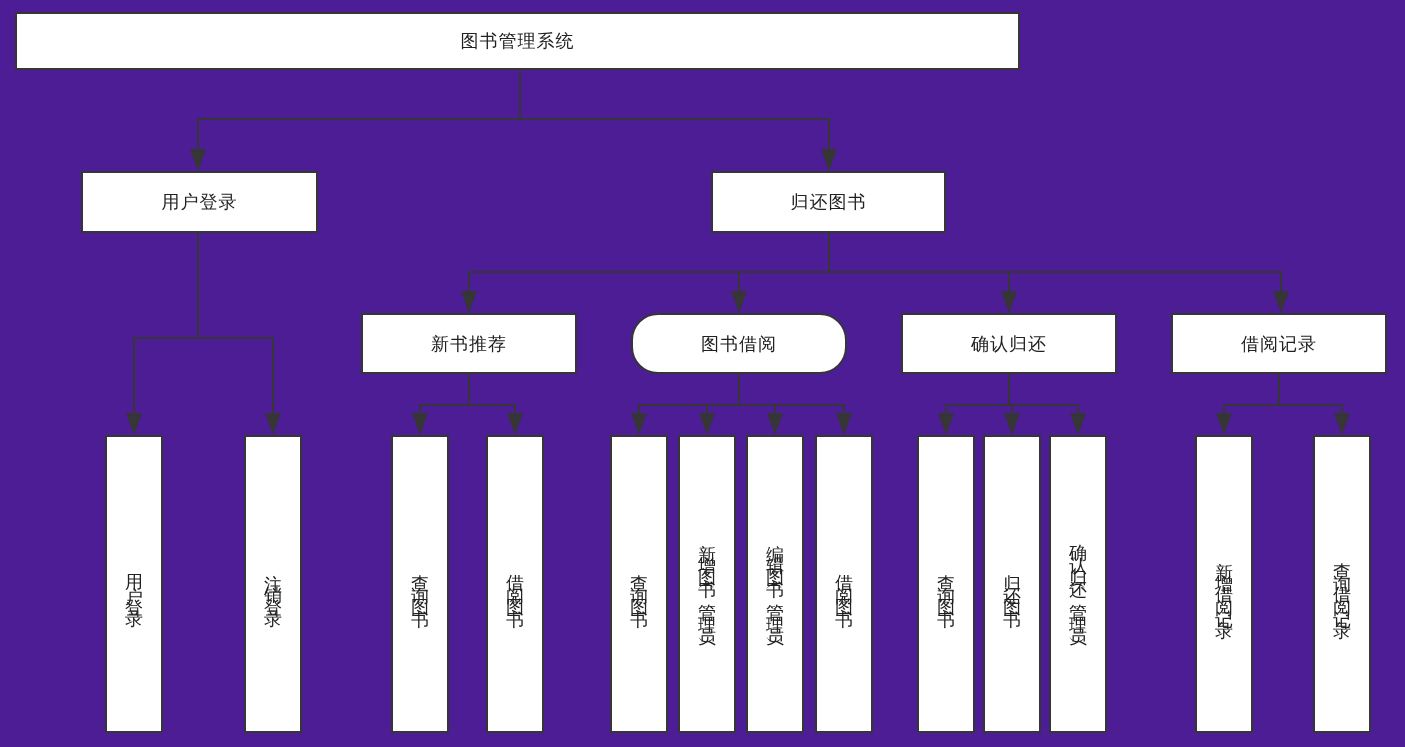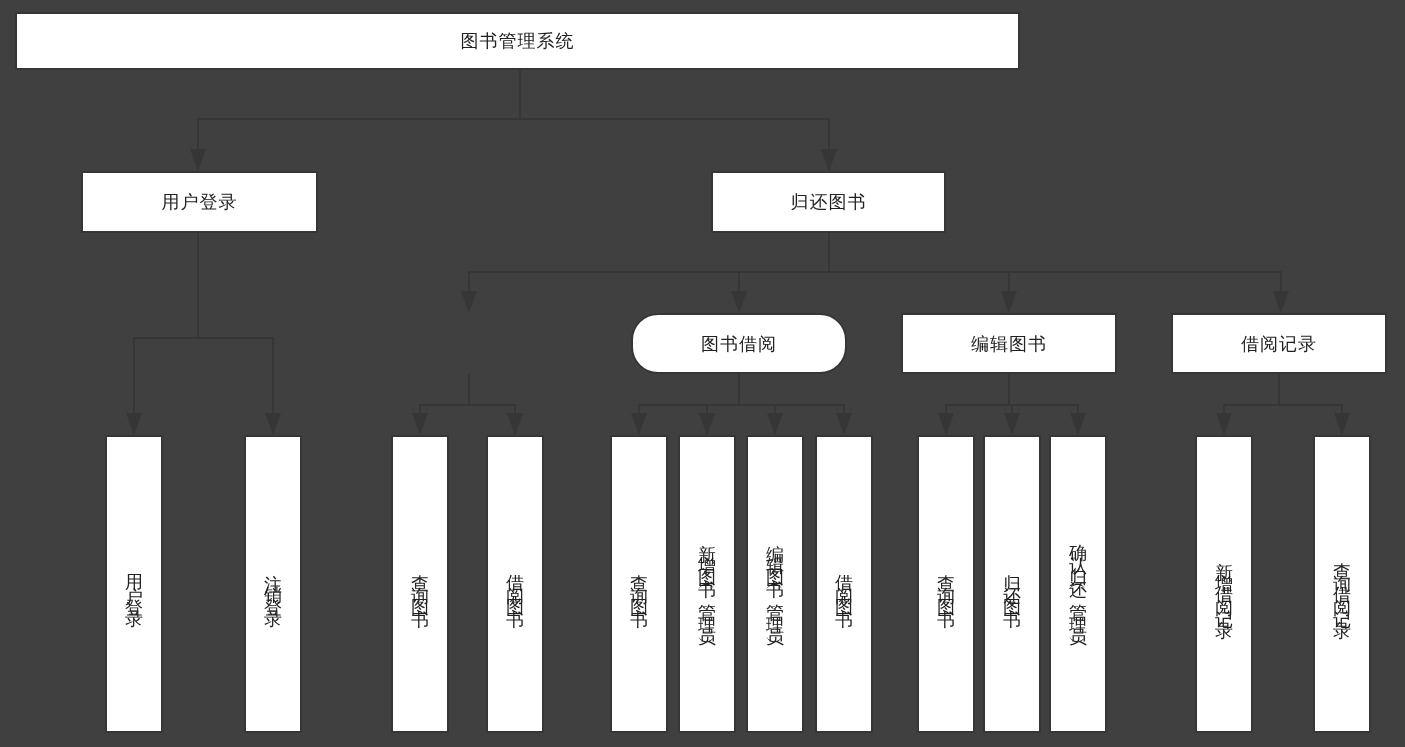--- a/index.html
+++ b/index.html
@@ -1,19 +1,19 @@
 <!DOCTYPE html>
 <html><head>
 <meta charset="utf-8">
 <style>
   html,body{margin:0;padding:0;background:#ffffff;}
   #canvas{
     position:relative;
     width:1405px;height:747px;
-    background:#404040;
+    background:#4c1d95;
     font-family:"Liberation Sans","DejaVu Sans",sans-serif;
     overflow:hidden;
   }
   .box{
     position:absolute;
     box-sizing:border-box;
     border:2px solid #363636;
     background:#ffffff;
     display:flex;
     align-items:center;
@@ -82,22 +82,23 @@
   <div class="hline" style="left:468px;top:271px;width:814px;"></div>
   <div class="vline" style="left:468px;top:271px;height:24px;"></div>
   <div class="arrow" style="left:461px;top:291px;"></div>
   <div class="vline" style="left:738px;top:271px;height:24px;"></div>
   <div class="arrow" style="left:731px;top:291px;"></div>
   <div class="vline" style="left:1008px;top:271px;height:24px;"></div>
   <div class="arrow" style="left:1001px;top:291px;"></div>
   <div class="vline" style="left:1280px;top:271px;height:24px;"></div>
   <div class="arrow" style="left:1273px;top:291px;"></div>
 
+  <div class="box h" style="left:361px;top:313px;width:216px;height:61px;">新书推荐</div>
   <div class="box h" style="left:631px;top:313px;width:216px;height:61px;border-radius:27px;">图书借阅</div>
-  <div class="box h" style="left:901px;top:313px;width:216px;height:61px;">编辑图书</div>
+  <div class="box h" style="left:901px;top:313px;width:216px;height:61px;">确认归还</div>
   <div class="box h" style="left:1171px;top:313px;width:216px;height:61px;">借阅记录</div>
 
   <div class="vline" style="left:468px;top:374px;height:32px;"></div>
   <div class="hline" style="left:419px;top:404px;width:97px;"></div>
   <div class="vline" style="left:419px;top:404px;height:13px;"></div>
   <div class="arrow" style="left:412px;top:413px;"></div>
   <div class="vline" style="left:514px;top:404px;height:13px;"></div>
   <div class="arrow" style="left:507px;top:413px;"></div>
 
   <div class="vline" style="left:738px;top:374px;height:32px;"></div>

